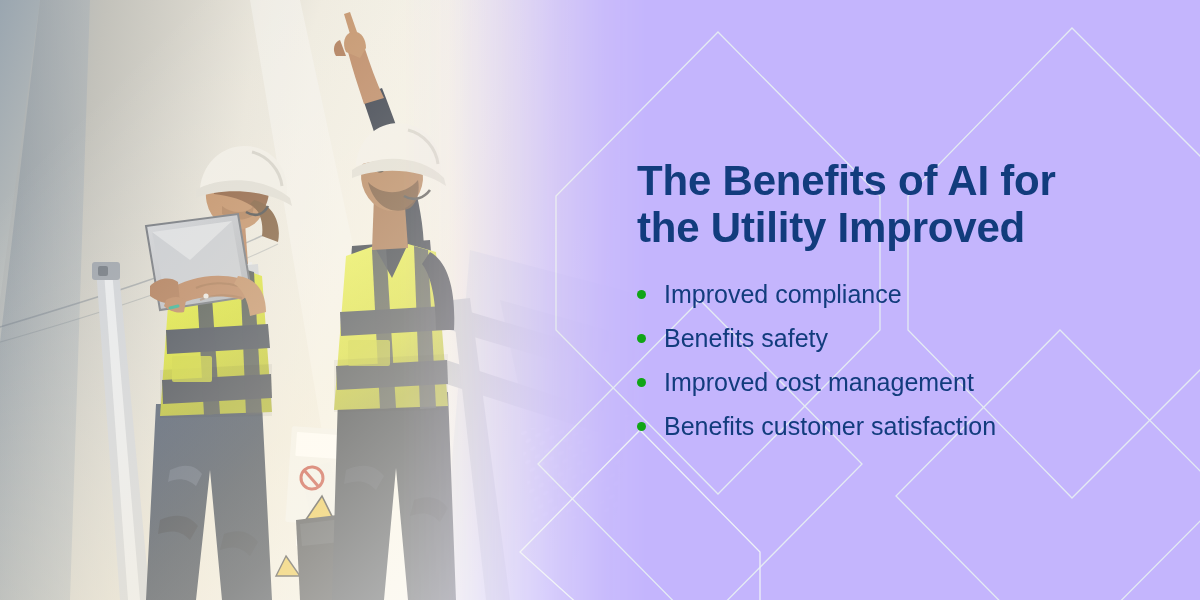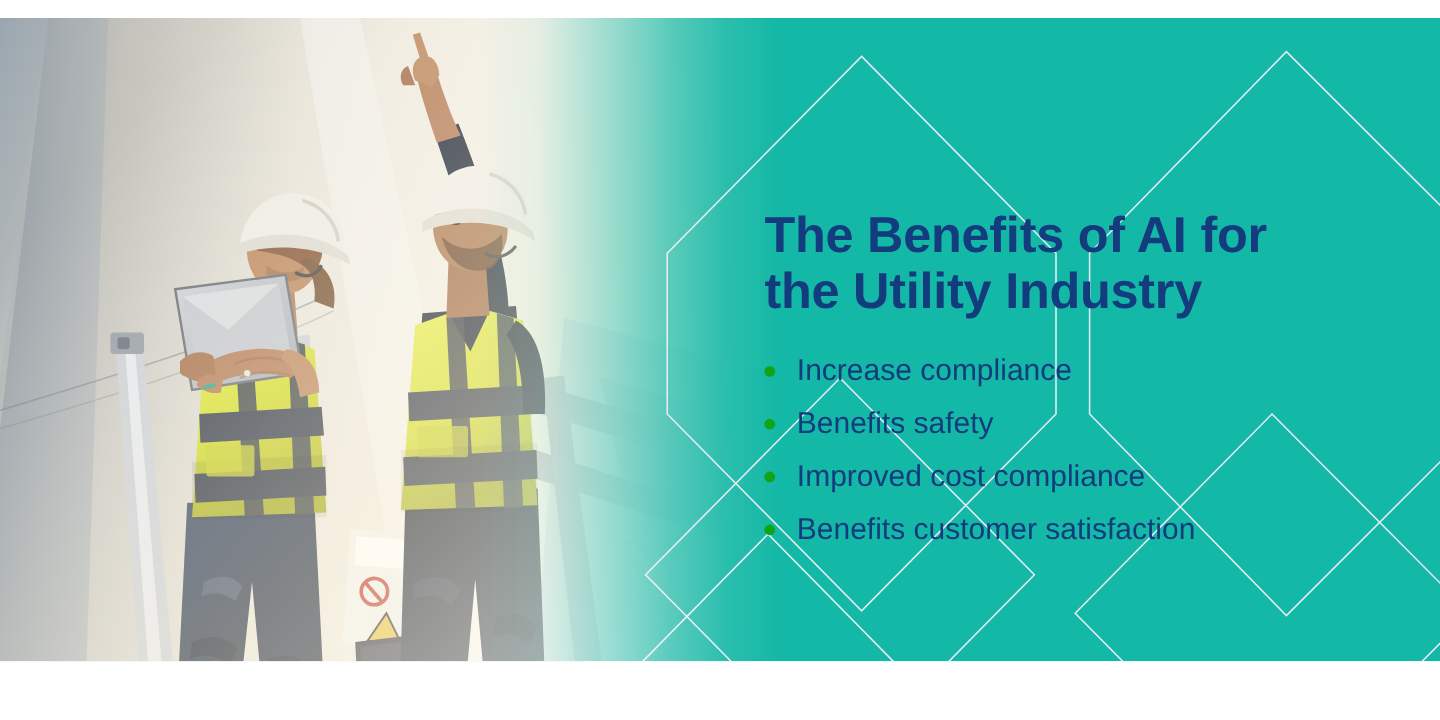--- a/index.html
+++ b/index.html
@@ -1,24 +1,23 @@
 <!DOCTYPE html>
 <html><head>
 <meta charset="utf-8">
 <style>
   * { margin:0; padding:0; box-sizing:border-box; }
   html, body { background:#fff; }
   body { font-family:"Liberation Sans", sans-serif; }
 
   .banner {
     position:relative;
-    width:1200px; height:536px;
+    width:1200px; height:600px;
     overflow:hidden;
-    background:#14b8a6;
-    margin-top:15px;
+    background:#c4b5fd;
   }
 
   
   .bg-geometry {
     position:absolute; inset:0;
     z-index:1;
     pointer-events:none;
   }
 
   
@@ -281,35 +280,35 @@
       </g>
 
       <rect x="0" y="0" width="660" height="600" fill="url(#sunGlow)"></rect>
     </svg>
   </div>
 
   <div class="content">
 
     <h1 class="headline">
       <span>The Benefits of AI for</span>
-      <span class="l2">the Utility Industry</span>
+      <span class="l2">the Utility Improved</span>
     </h1>
 
     <ul class="bullet-list">
       <li>
         <span class="bullet-dot"></span>
-        <span>Increase compliance</span>
+        <span>Improved compliance</span>
       </li>
       <li>
         <span class="bullet-dot"></span>
         <span>Benefits safety</span>
       </li>
       <li>
         <span class="bullet-dot"></span>
-        <span>Improved cost compliance</span>
+        <span>Improved cost management</span>
       </li>
       <li>
         <span class="bullet-dot"></span>
         <span>Benefits customer satisfaction</span>
       </li>
     </ul>
 
   </div>
 </div>
 

